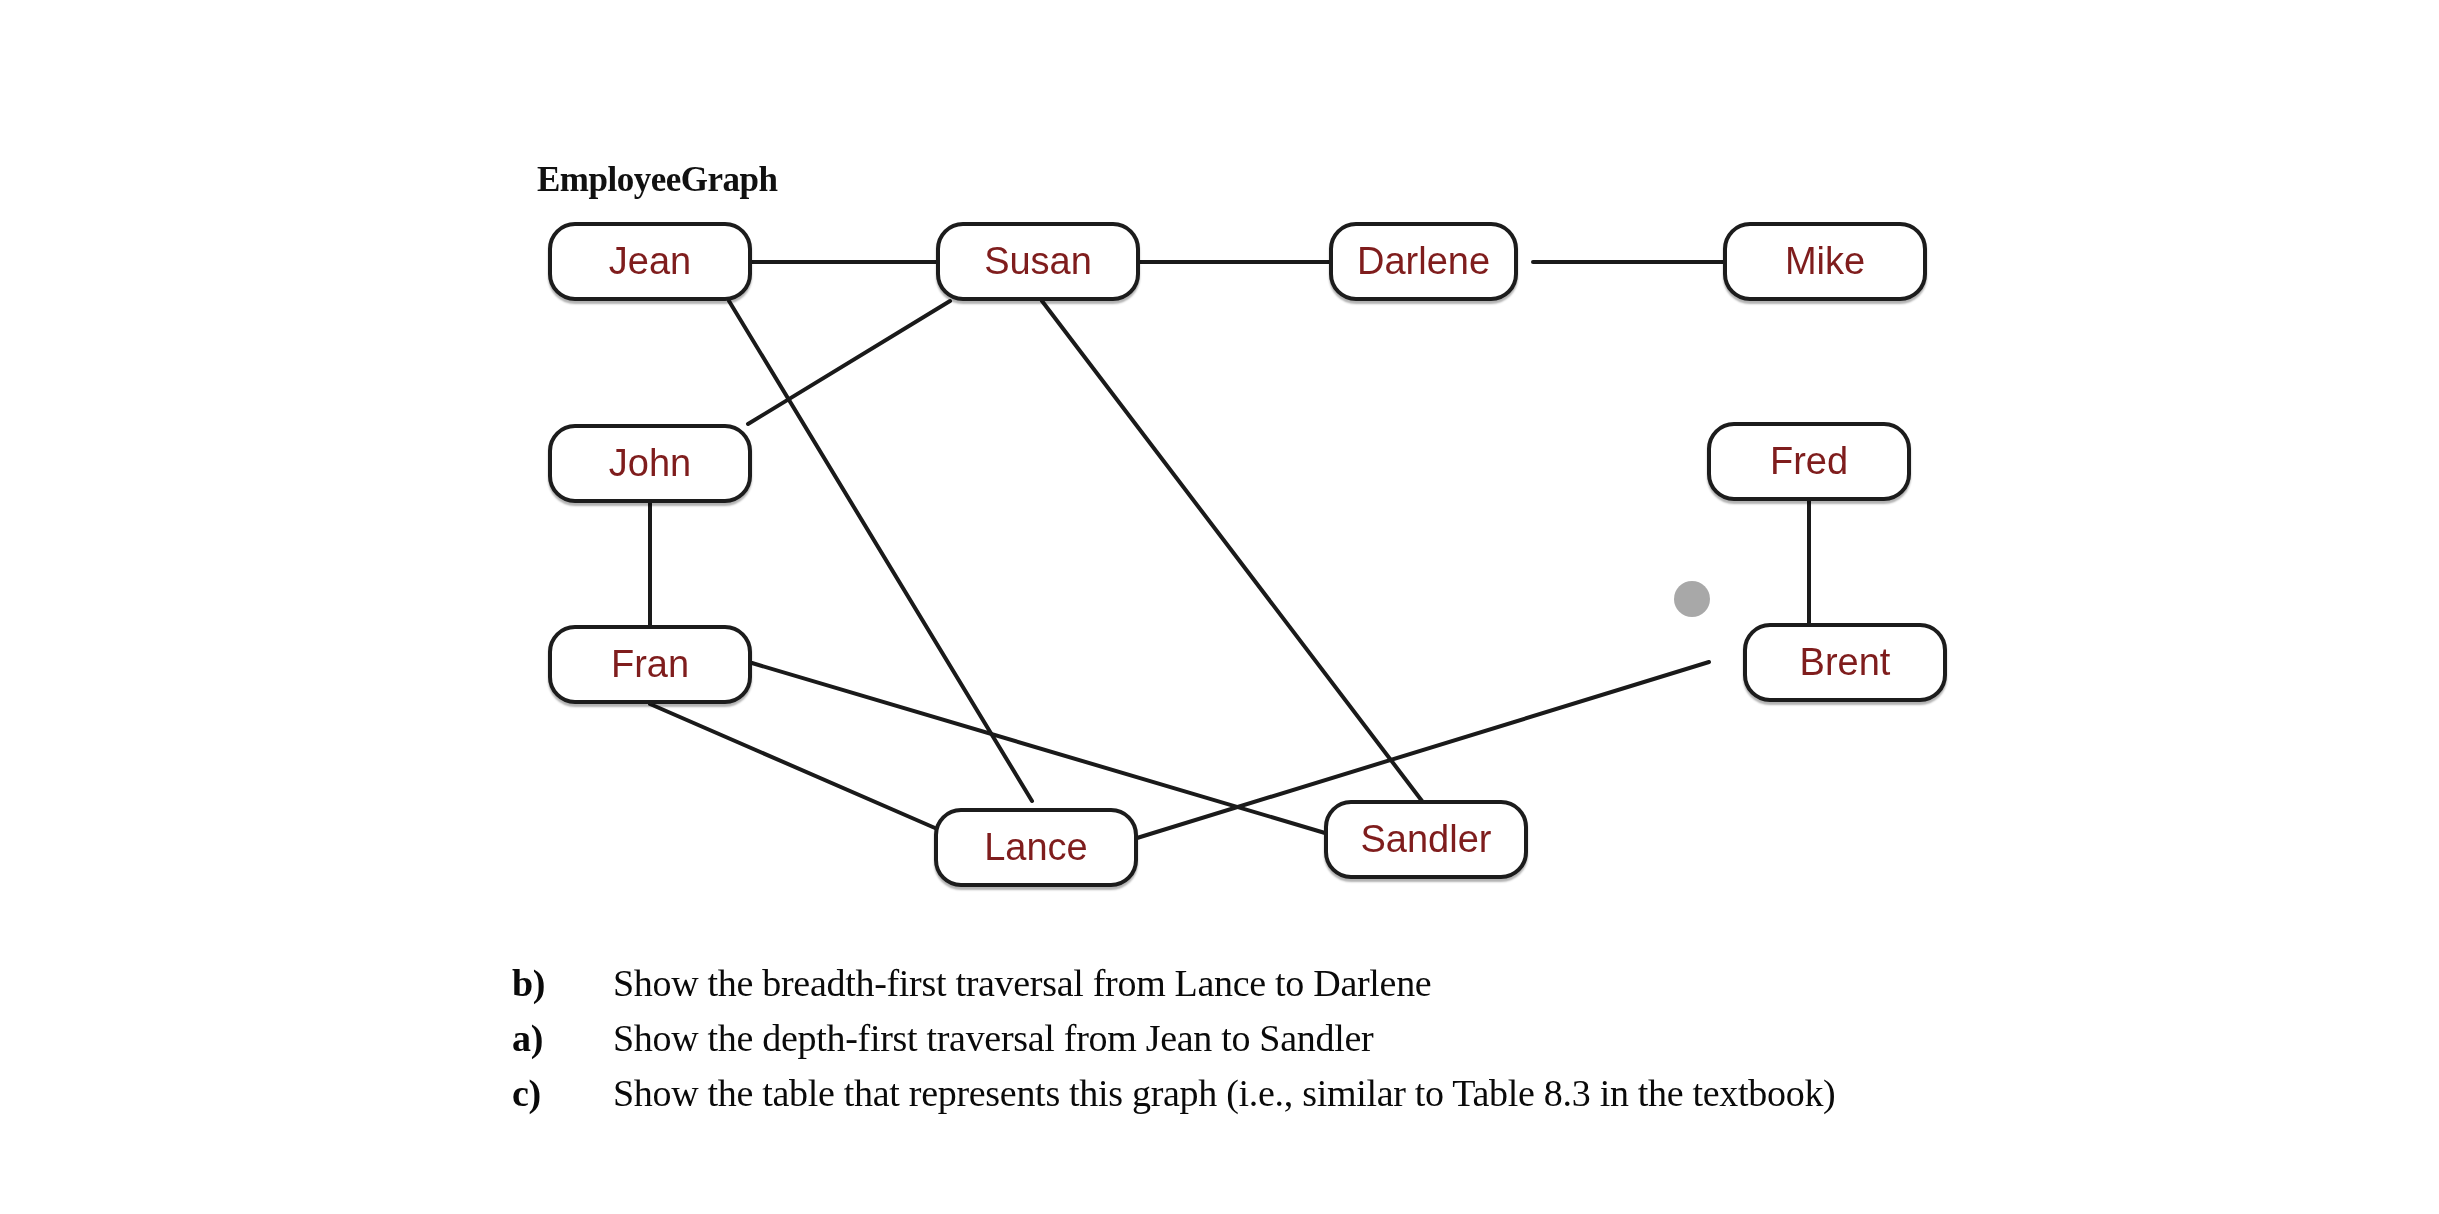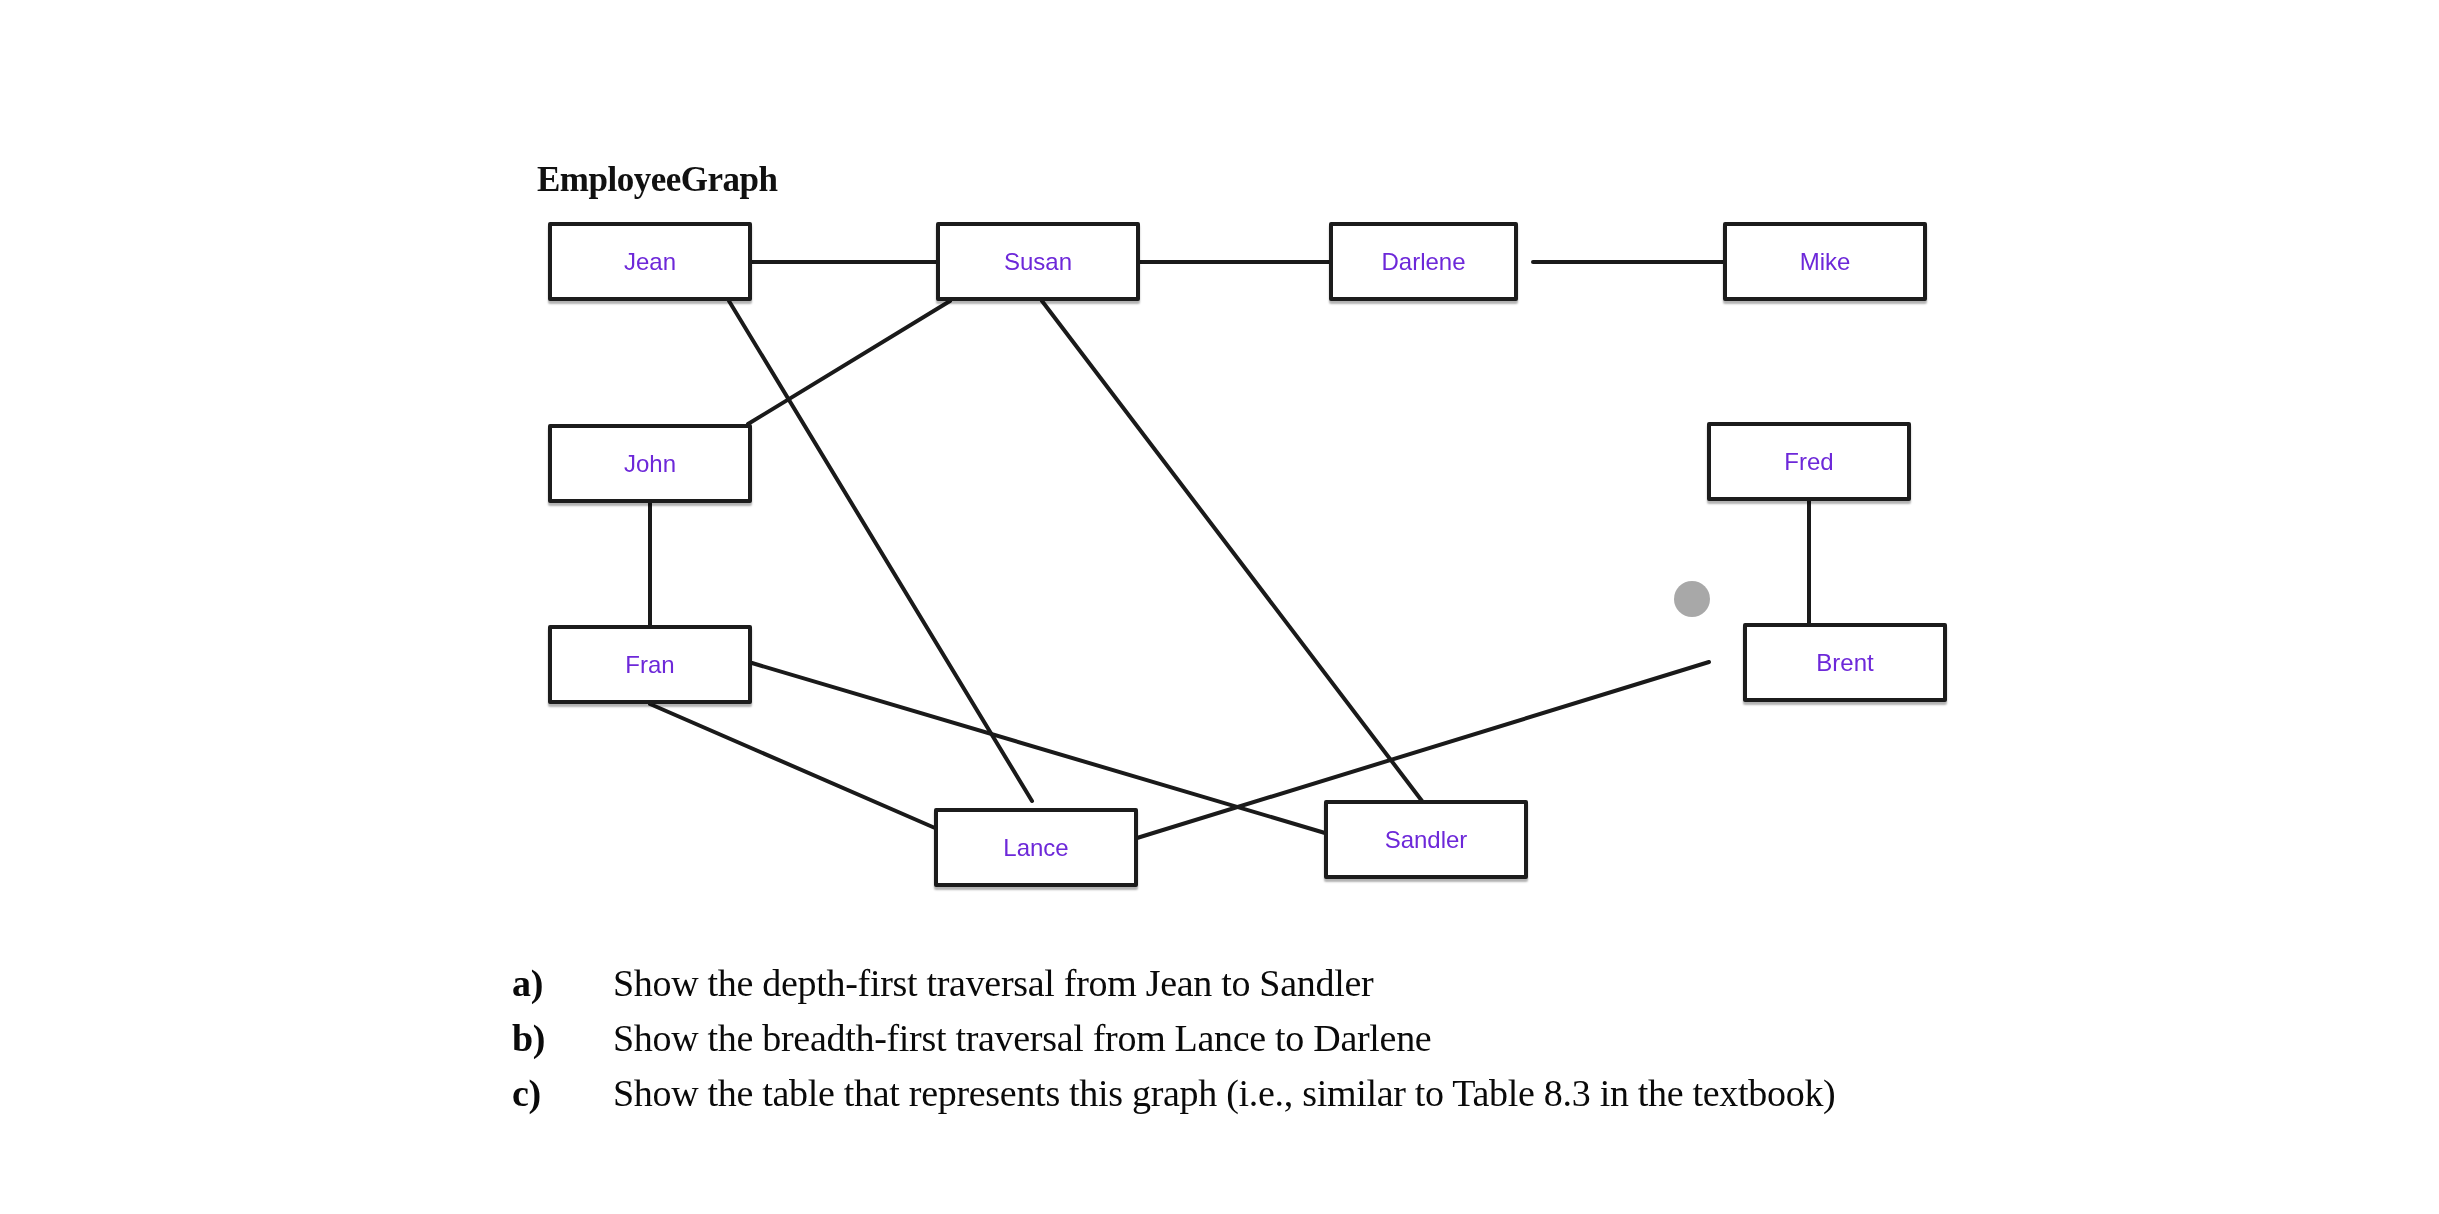--- a/index.html
+++ b/index.html
@@ -26,26 +26,26 @@
     color:#111;
   }
   .edges-svg{
     position:absolute;left:0;top:0;width:2439px;height:1214px;
   }
   .node{
     position:absolute;
     box-sizing:border-box;
     background:#ffffff;
     border:4px solid #1c1c1c;
-    border-radius:2px;
+    border-radius:27px;
     box-shadow:0 3px 2px rgba(0,0,0,0.30);
     display:flex;align-items:center;justify-content:center;
     font-family:"Liberation Sans","DejaVu Sans",sans-serif;
-    font-size:24px;
-    color:#6d28d9;
+    font-size:38px;
+    color:#7f1d1d;
   }
   .dot{
     position:absolute;
     border-radius:50%;
   }
   .questions{
     position:absolute;left:512px;top:956px;
     font-size:38px;
     letter-spacing:-0.3px;
     color:#0a0a0a;
@@ -105,23 +105,23 @@
       </div>
       <div class="node" style="left: 1324px; top: 800px; width: 204px; height: 79px; background: rgb(255, 255, 255); border-color: rgb(28, 28, 28);">
         <span>Sandler</span>
       </div>
     </div>
 
   <div class="dot" style="left: 1674px; top: 581px; width: 36px; height: 36px; background: rgb(168, 168, 168);"></div>
 
   <div class="questions">
     <div class="q-row">
-      <span class="q-letter">a)</span><span class="q-text">Show the depth-first traversal from Jean to Sandler</span>
+      <span class="q-letter">b)</span><span class="q-text">Show the breadth-first traversal from Lance to Darlene</span>
     </div>
     <div class="q-row">
-      <span class="q-letter">b)</span><span class="q-text">Show the breadth-first traversal from Lance to Darlene</span>
+      <span class="q-letter">a)</span><span class="q-text">Show the depth-first traversal from Jean to Sandler</span>
     </div>
     <div class="q-row">
       <span class="q-letter">c)</span><span class="q-text">Show the table that represents this graph (i.e., similar to Table 8.3 in the textbook)</span>
     </div>
   </div>
 
 </div>
 
 </body></html>

